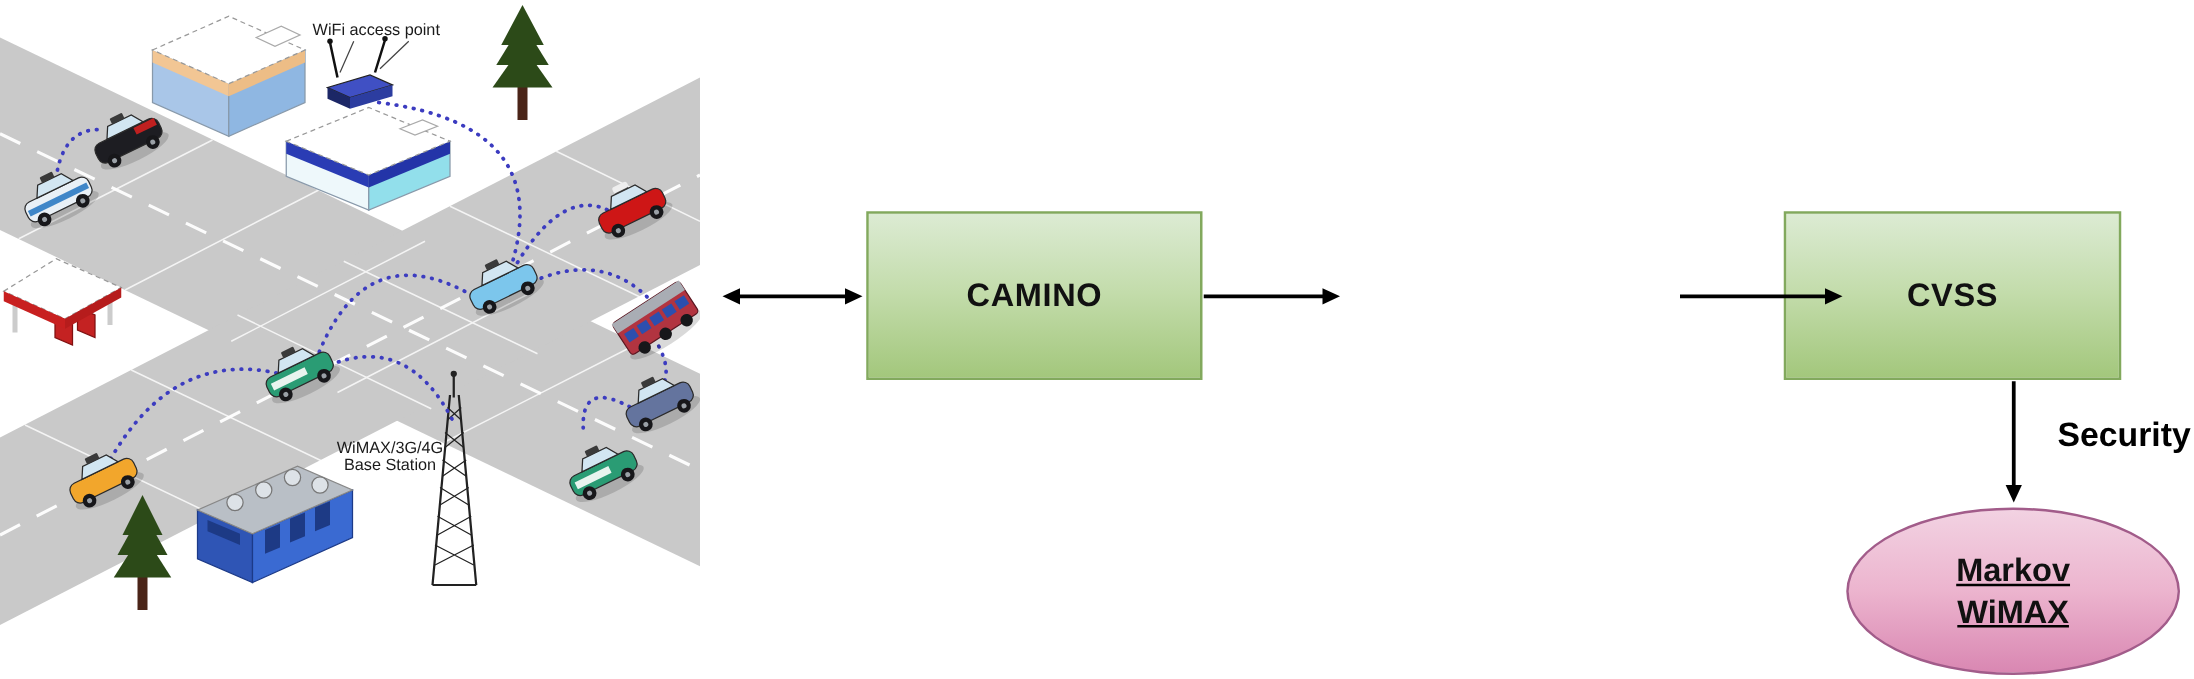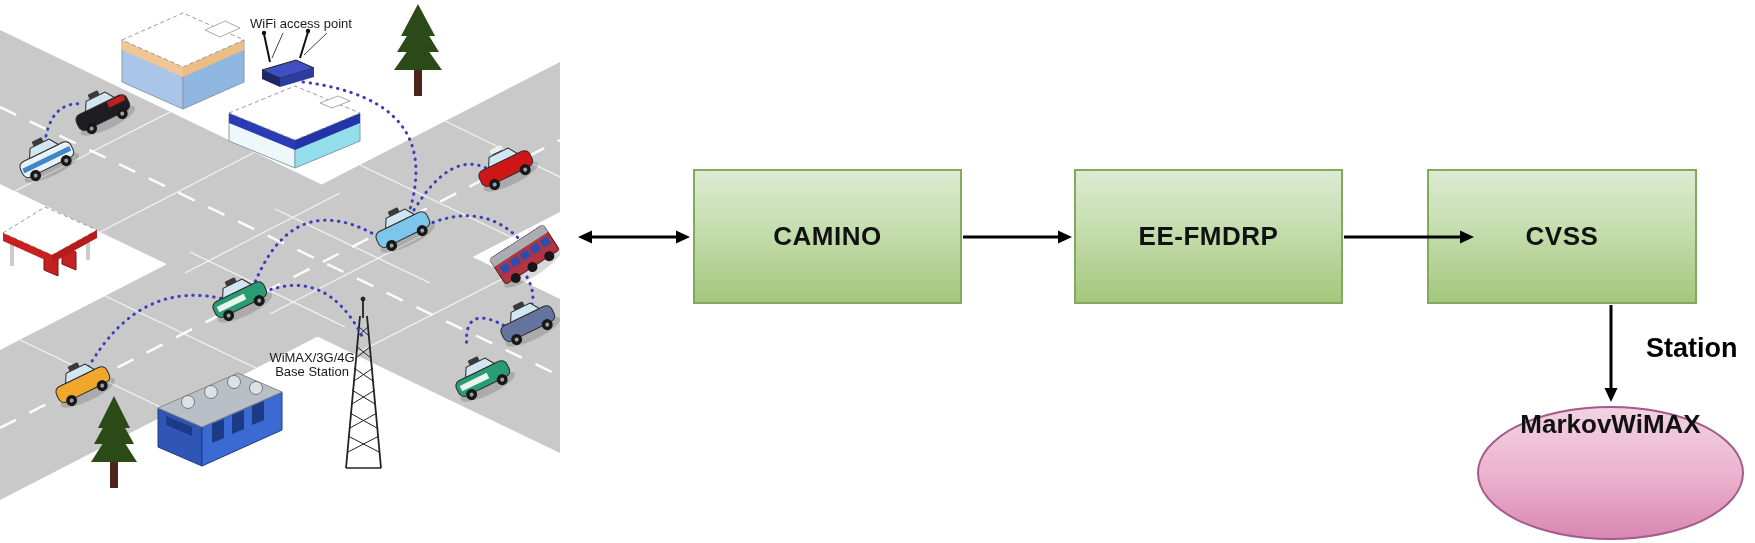--- a/index.html
+++ b/index.html
@@ -9,21 +9,21 @@
 
   
   .process-box{position:absolute;width:269px;height:135px;box-sizing:border-box;
     border:2px solid var(--process_border,#82a95d);
     background:linear-gradient(to bottom,var(--process_fill_top,#dcebd3) 0%,#c3dcab 48%,var(--process_fill_bottom,#a3c77c) 100%);
     display:flex;align-items:center;justify-content:center;}
   .process-box .lbl{font-weight:bold;font-size:26px;color:#111;letter-spacing:.5px;text-align:center;}
   .terminal-ellipse{position:absolute;left:1477px;top:406px;width:267px;height:134px;
     box-sizing:border-box;border:2px solid var(--terminal_border,#a25c8a);border-radius:50%;
     background:linear-gradient(to bottom,var(--terminal_fill_top,#f2d2e2) 0%,#ecb4ce 50%,var(--terminal_fill_bottom,#d987b2) 100%);
-    display:flex;flex-direction:row;align-items:flex-start;justify-content:center;}
+    display:flex;flex-direction:column;align-items:center;justify-content:center;text-decoration:underline;}
   .terminal-ellipse .lbl{font-weight:bold;font-size:26px;line-height:33px;color:#111;}
   .flow-label{position:absolute;font-weight:bold;color:#000;}
   #sensors-label{left:560px;top:176px;width:134px;font-size:28px;text-align:center;}
   #security-label{left:1646px;top:333px;width:110px;font-size:27px;text-align:left;}
 
   svg .road{fill:var(--road,#c9c9c9);}
   svg .lane{stroke:#ffffff;fill:none;}
   svg .wlink{stroke:var(--wireless_link,#3c3cc0);stroke-width:3;fill:none;
     stroke-dasharray:.5 6.5;stroke-linecap:round;}
   svg text{fill:#1a1a1a;}
@@ -210,28 +210,25 @@
       <circle cx="-20" cy="12" r="5" fill="#17171a"></circle>
         <circle cx="0" cy="12" r="5" fill="#17171a"></circle>
       <circle cx="20" cy="12" r="5" fill="#17171a"></circle>
     </g>
   </svg>
 
 
   <div class="process-box" style="left:693px;top:169px">
     <span class="lbl">CAMINO</span>
   </div>
-  <div class="process-box" style="left:1074px;top:169px">
-    <span class="lbl">EE-FMDRP</span>
-  </div>
   <div class="process-box" style="left:1427px;top:169px;width:270px">
     <span class="lbl">CVSS</span>
   </div>
 
-  <div class="flow-label" id="security-label">Station</div>
+  <div class="flow-label" id="security-label">Security</div>
 
   <div class="terminal-ellipse">
     <span class="lbl">Markov</span>
     <span class="lbl">WiMAX</span>
   </div>
 
   <svg width="1755" height="543" viewBox="0 0 1755 543" style="position:absolute;left:0;top:0;pointer-events:none">
     <g>
       <line class="flow-arrow" x1="590" y1="237" x2="678" y2="237"></line>
       <polygon class="flow-head" points="578,237 592,230.5 592,243.5"></polygon>

